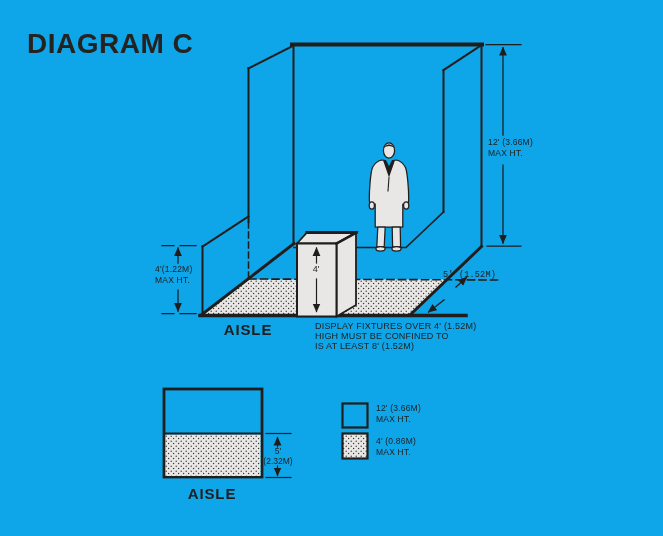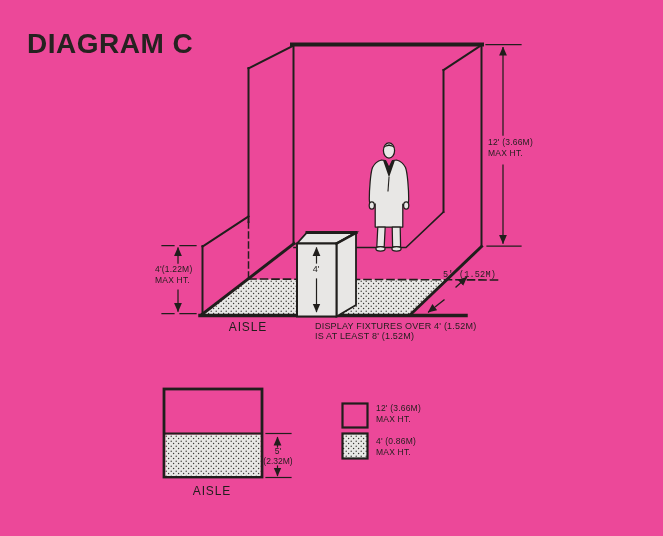--- a/index.html
+++ b/index.html
@@ -1,33 +1,33 @@
 <!DOCTYPE html>
 <html><head>
 <meta charset="utf-8">
 <style>
   html,body{margin:0;padding:0;}
   #stage{
     position:relative; width:663px; height:536px;
-    background:#ec4899; overflow:hidden;
+    background:#0ea5e9; overflow:hidden;
     font-family:"Liberation Sans", sans-serif;
     color:#201e1c;
   }
   #art{position:absolute; left:0; top:0;}
   .lbl{position:absolute; color:#201e1c; line-height:1.15; white-space:nowrap;}
   .title{
     left:27px; top:28px; font-size:28px; font-weight:bold;
     letter-spacing:0.5px; color:#262220;
   }
   .dim{font-size:8.5px; line-height:10.5px; letter-spacing:0.2px;}
   .dim-right{left:488px; top:137px;}
   .dim-left{left:155px; top:264px; text-align:left;}
   .ped-label{left:305px; top:264px; width:22px; text-align:center; font-size:9px;}
   .setback{left:443px; top:271px; font-size:8.5px; letter-spacing:0.2px;font-family:Liberation Mono, monospace;}
-  .aisle{font-size:12px; letter-spacing:0.9px;}
+  .aisle{font-size:15px; letter-spacing:0.9px;font-weight:bold;}
   .aisle-main{left:222px; top:321px; width:52px; text-align:center;}
   .note{left:315px; top:321px; font-size:9px; line-height:10px; letter-spacing:0.2px;}
   .legend-text{font-size:8.5px; line-height:10.5px; letter-spacing:0.2px;}
   .legend-text-1{left:376px; top:403px;}
   .legend-text-2{left:376px; top:436px;}
   .plan-dim{left:258px; top:447px; width:40px; text-align:center; font-size:8.5px; line-height:9.5px;}
   .plan-aisle{left:186px; top:485px; width:52px; text-align:center;}
 </style>
 </head>
 <body>
@@ -146,20 +146,21 @@
   </div>
 
   <div class="lbl ped-label">4'</div>
 
   <div class="lbl setback">5' (1.52M)</div>
 
   <div class="lbl aisle aisle-main">AISLE</div>
 
   <div class="lbl note">
     <div>DISPLAY FIXTURES OVER 4' (1.52M)</div>
+    <div>HIGH MUST BE CONFINED TO</div>
     <div>IS AT LEAST 8' (1.52M)</div>
   </div>
 
   <div class="lbl legend-text legend-text-1">
     <div>12' (3.66M)</div>
     <div>MAX HT.</div>
   </div>
 
   <div class="lbl legend-text legend-text-2">
     <div>4' (0.86M)</div>

